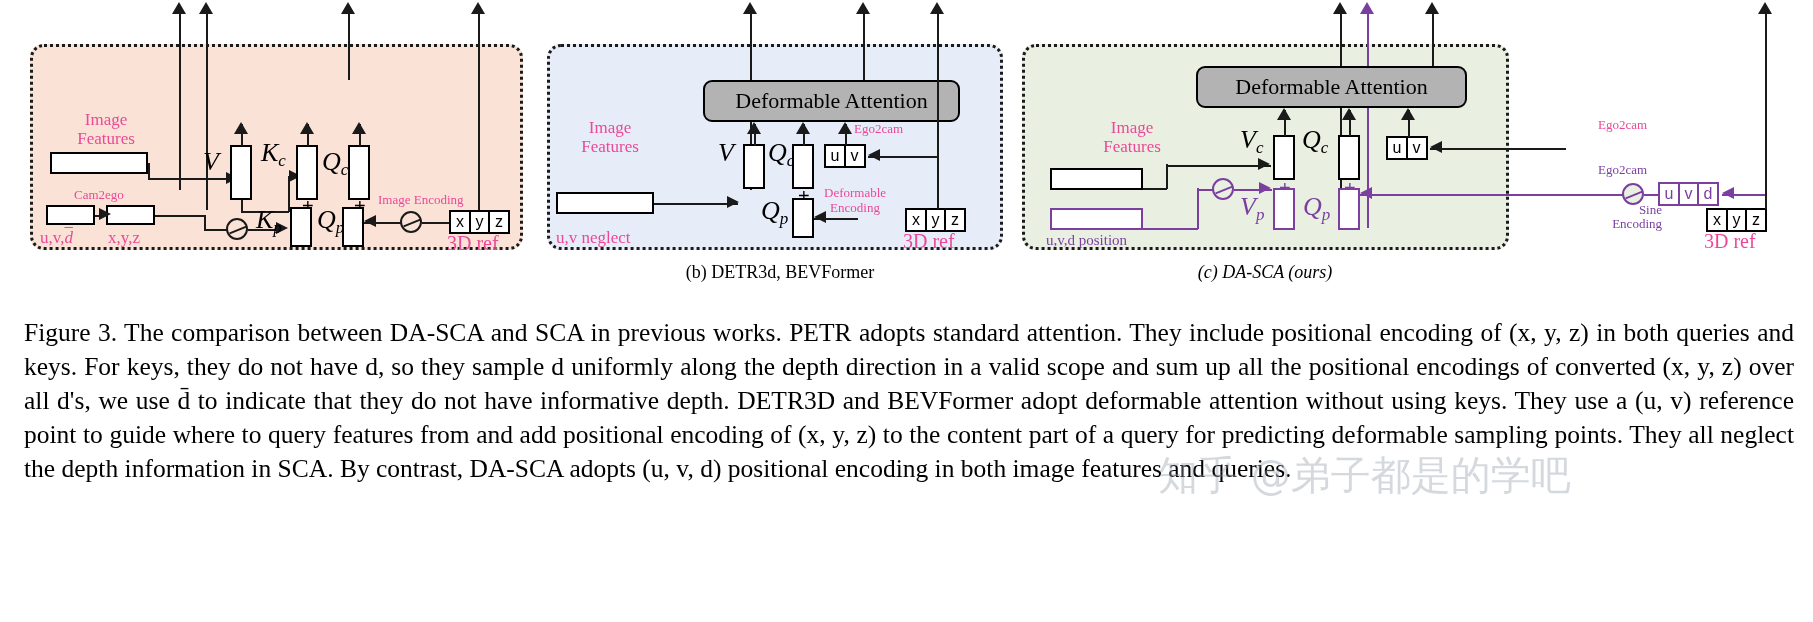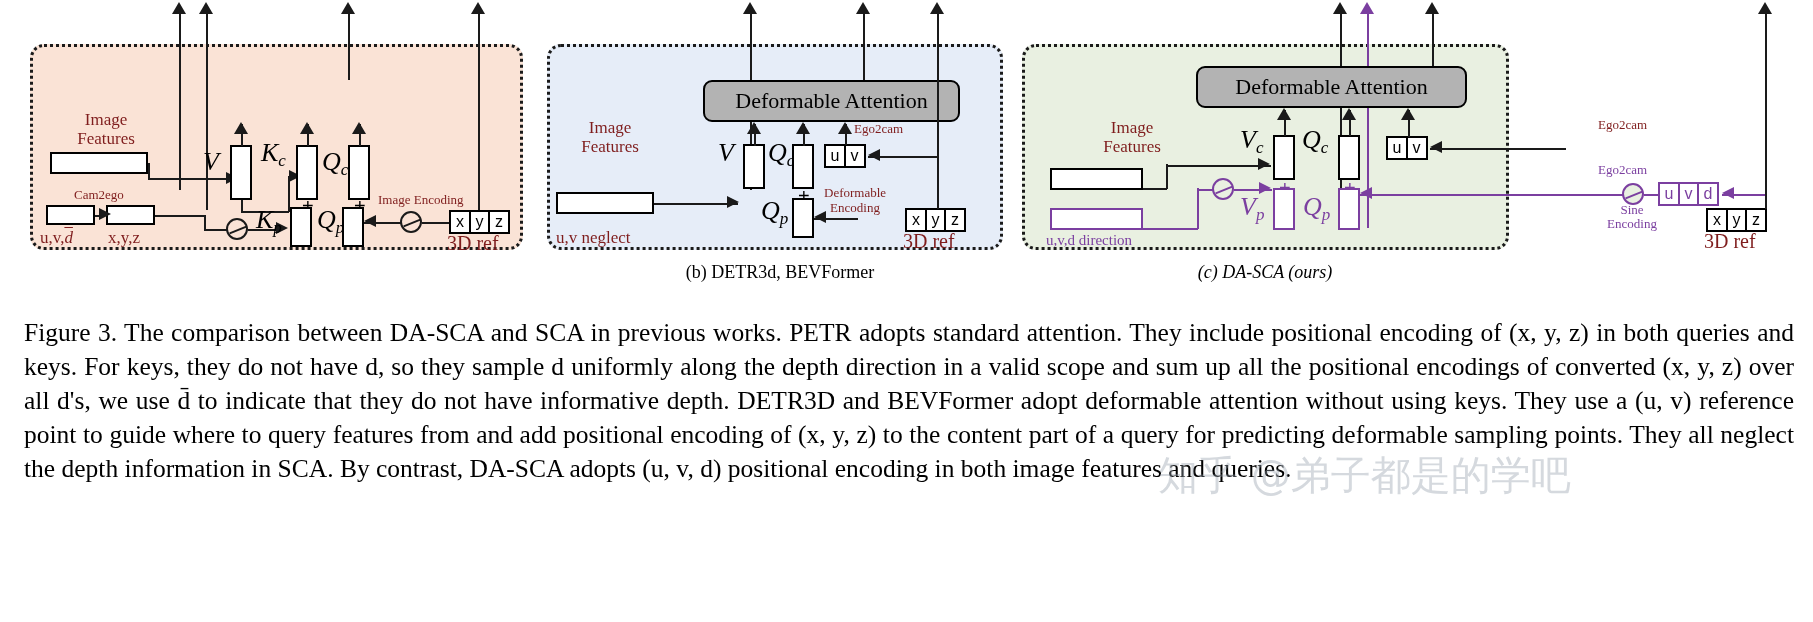--- a/index.html
+++ b/index.html
@@ -27,21 +27,21 @@
     font-size:18px;color:#000;
     text-align:center;
     white-space:nowrap;
   }
 
   
   .wbox{position:absolute;background:#ffffff;border:2.5px solid #000;box-sizing:border-box;}
   .wbox.purple{border-color:#7b3fa0;}
   .gbox{position:absolute;background:#b3b3b3;border:2.5px solid #000;border-radius:9px;box-sizing:border-box;
         display:flex;align-items:center;justify-content:center;font-size:22px;color:#000;white-space:nowrap;}
-  .lbl{position:absolute;font-size:17px;color:#7f1d1d;white-space:nowrap;line-height:1.12;}
+  .lbl{position:absolute;font-size:17px;color:#ec4899;white-space:nowrap;line-height:1.12;}
   .lbl.small{font-size:13px;}
   .lbl.purple{color:#7b3fa0;}
   .math{position:absolute;font-family:"Liberation Serif",serif;font-style:italic;font-size:26px;color:#000;white-space:nowrap;}
   .math .sub{font-size:17px;vertical-align:-0.28em;font-style:italic;}
   .math.purple{color:#7b3fa0;}
   .plus{position:absolute;font-size:20px;color:#000;line-height:1;font-family:"Liberation Sans",sans-serif;}
   .plus.purple{color:#7b3fa0;}
 
   
   .cells{position:absolute;display:flex;}
@@ -276,21 +276,21 @@
   <div class="hl" style="left:1166px;top:165px;width:105px;"></div>
   <div class="ar right" style="left:1258px;top:158px;"></div>
 
   <div class="wbox purple" style="left:1050px;top:208px;width:93px;height:22px;"></div>
   <div class="hl purple" style="left:1143px;top:228px;width:55px;"></div>
   <div class="vl purple" style="left:1197px;top:188px;height:41px;"></div>
   <div class="hl purple" style="left:1197px;top:189px;width:16px;"></div>
   <div class="sine purple" style="left:1212px;top:178px;"></div>
   <div class="hl purple" style="left:1234px;top:189px;width:38px;"></div>
   <div class="ar right purple" style="left:1259px;top:182px;"></div>
-  <div class="lbl purple" style="left:1046px;top:232px;font-size:15px;">u,v,d direction</div>
+  <div class="lbl purple" style="left:1046px;top:232px;font-size:15px;">u,v,d position</div>
 
   <div class="math" style="left:1240px;top:125px;">
     <span>V</span><span class="sub">c</span>
   </div>
   <div class="wbox" style="left:1273px;top:135px;width:22px;height:45px;"></div>
   <div class="vl" style="left:1284px;top:110px;height:26px;"></div>
   <div class="ar up" style="left:1277px;top:108px;"></div>
   <div class="plus purple" style="left:1279px;top:178px;">+</div>
 
   <div class="wbox purple" style="left:1273px;top:188px;width:22px;height:42px;"></div>
@@ -327,21 +327,21 @@
     <span class="cell">v</span>
     <span class="cell">d</span>
   </div>
   <div class="lbl small purple" style="left:1598px;top:163px;">Ego2cam</div>
   <div class="hl purple" style="left:1722px;top:194px;width:44px;"></div>
   <div class="ar left purple" style="left:1722px;top:187px;"></div>
   <div class="sine purple" style="left:1622px;top:183px;"></div>
   <div class="hl purple" style="left:1644px;top:194px;width:16px;"></div>
   <div class="hl purple" style="left:1360px;top:194px;width:264px;"></div>
   <div class="ar left purple" style="left:1360px;top:187px;"></div>
-  <div class="lbl small purple" style="left:1602px;top:203px;text-align:center;width:60px;line-height:1.1;">
+  <div class="lbl small purple" style="left:1602px;top:203px;text-align:right;width:60px;line-height:1.1;">
     <span>Sine</span><br>
     <span>Encoding</span>
   </div>
 
   <div class="cells" style="left:1706px;top:208px;">
     <span class="cell">x</span>
     <span class="cell">y</span>
     <span class="cell">z</span>
   </div>
   <div class="lbl" style="left:1704px;top:230px;font-size:20px;">3D ref</div>

